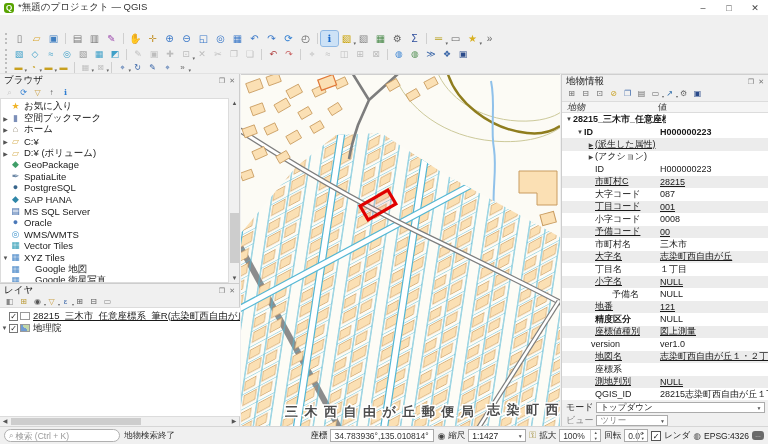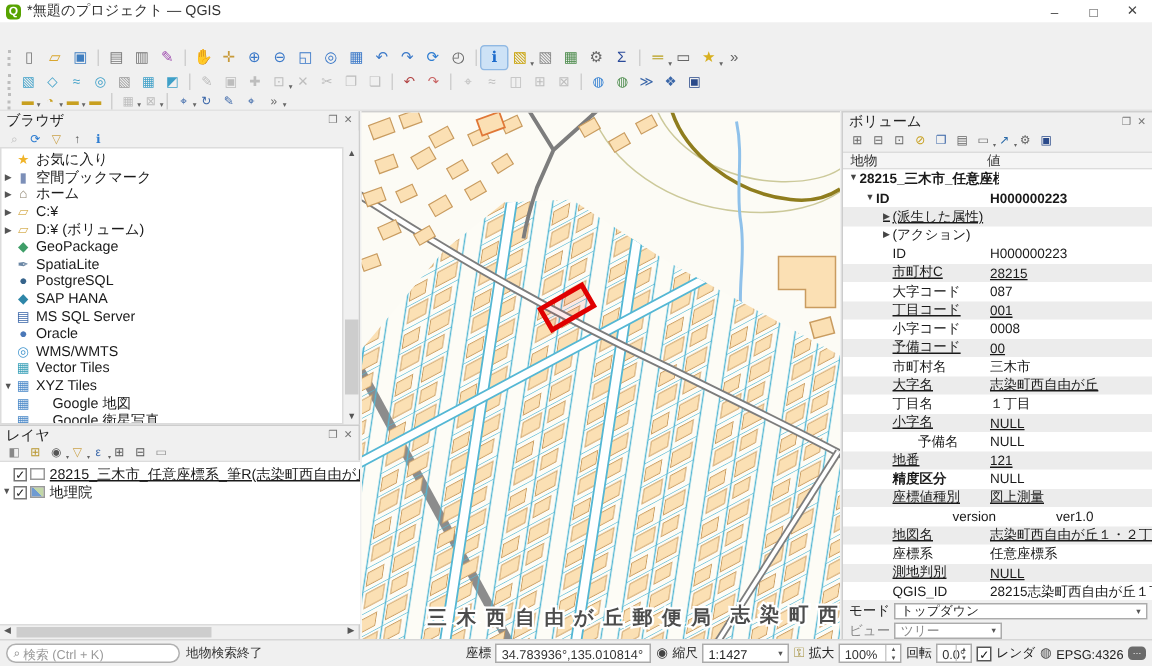--- a/index.html
+++ b/index.html
@@ -73,21 +73,21 @@
   #left-hscroll .harrow { position:absolute; top:0; width:10px; height:9px; font-size:6px; color:#555; text-align:center; line-height:9px; }
   #left-hscroll .thumb { position:absolute; top:1px; left:11px; width:130px; height:7px; background:#cdcdcd; }
 
   
   #map-canvas { position:absolute; left:241px; top:74px; width:319px; height:352px; background:#fcfbf5; overflow:hidden; border-top:1px solid #cfcfcf; }
 
   
   #identify-panel { left:561px; top:74px; width:207px; height:352px; border-left:1px solid #cdcdcd; border-top:1px solid #cfcfcf; }
   #identify-toolbar { height:12px; }
   #identify-cols { position:absolute; left:0; top:26px; width:207px; height:12px; background:#f5f5f5; border-top:1px solid #dcdcdc; border-bottom:1px solid #dcdcdc; display:flex; align-items:center; font-size:9px; color:#333; }
-  #identify-cols .c1 { width:96px; padding-left:5px; }
+  #identify-cols .c1 { width:96px; padding-left:5px;font-style:italic; }
   #identify-cols .c2 { flex:1; }
   #identify-rows { position:absolute; left:0; top:38px; width:207px; height:287px; background:#fff; overflow:hidden; }
   .irow { height:12.5px; display:flex; align-items:center; font-size:9px; }
   .irow.stripe { background:#ececec;text-decoration:underline; }
   .irow.bold { font-weight:bold; }
   .irow .name { width:96px; flex:none; display:flex; align-items:center; overflow:hidden; white-space:nowrap; }
   .irow.span .name { width:auto; flex:1; }
   .irow .arrow { width:8px; flex:none; font-size:6px; color:#444; text-align:center; }
   .irow .val { flex:1; overflow:hidden; white-space:nowrap; padding-left:2px; }
 
@@ -623,21 +623,21 @@
 
       <g font-size="13" letter-spacing="6.5" fill="#4c4c4c" stroke="#ffffff" stroke-width="3" paint-order="stroke" font-weight="bold">
         <text x="44" y="341">三木西自由が丘郵便局</text>
         <text x="246" y="339">志染町西自</text>
       </g>
     </svg>
   </div>
 
   <div id="identify-panel" class="panel">
     <div class="panel-head">
-      <span>ボリューム</span>
+      <span>地物情報</span>
       <span class="dock-btns">
         <span class="dockbtn">❐</span>
         <span class="dockbtn">✕</span>
       </span>
     </div>
     <div id="identify-toolbar" class="mini-toolbar">
 
     <span class="mbtn">
           <span class="glyph" style="color: rgb(102, 102, 102);">⊞</span>
         </span>
@@ -795,39 +795,38 @@
           <span class="val">NULL</span>
         </div>
         <div class="irow stripe">
           <span class="name" style="padding-left: 25px;">
             <span class="arrow"></span>
             <span>座標値種別</span>
           </span>
           <span class="val">図上測量</span>
         </div>
         <div class="irow">
-          <span class="name" style="padding-left: 21px; margin-left: 44px;">
+          <span class="name" style="padding-left: 21px;">
             <span class="arrow"></span>
             <span>version</span>
           </span>
           <span class="val">ver1.0</span>
         </div>
         <div class="irow stripe">
           <span class="name" style="padding-left: 25px;">
             <span class="arrow"></span>
             <span>地図名</span>
           </span>
           <span class="val">志染町西自由が丘１・２丁目</span>
         </div>
         <div class="irow">
           <span class="name" style="padding-left: 25px;">
             <span class="arrow"></span>
             <span>座標系</span>
           </span>
-          <span class="val">任意座標系</span>
         </div>
         <div class="irow stripe">
           <span class="name" style="padding-left: 25px;">
             <span class="arrow"></span>
             <span>測地判別</span>
           </span>
           <span class="val">NULL</span>
         </div>
         <div class="irow">
           <span class="name" style="padding-left: 25px;">

